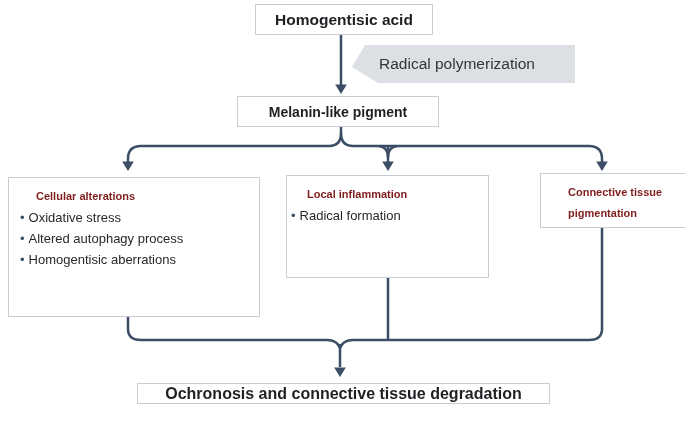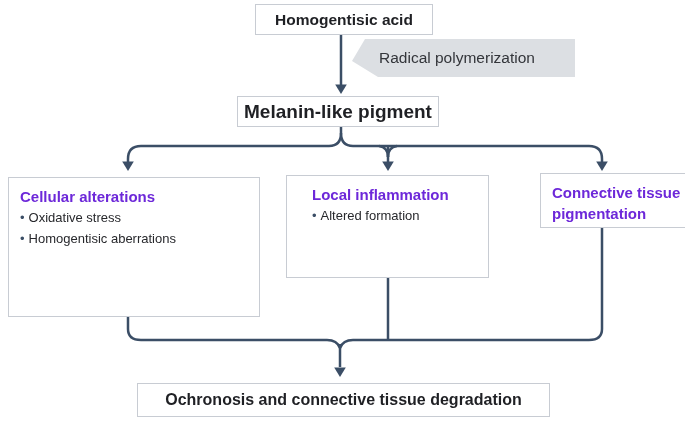--- a/index.html
+++ b/index.html
@@ -29,43 +29,44 @@
     z-index: 1;
   }
   .box.centered {
     display: flex;
     align-items: center;
     justify-content: center;
     font-weight: bold;
     text-align: left;
   }
   .box-top        { left: 255px; top: 4px;   width: 178px; height: 31px; font-size: 15.5px; }
-  .box-pigment    { left: 237px; top: 96px;  width: 202px; height: 31px; font-size: 19px; }
-  .box-outcome    { left: 137px; top: 383px; width: 413px; height: 34px; font-size: 16px; }
+  .box-pigment    { left: 237px; top: 96px;  width: 202px; height: 31px; font-size: 14px; }
+  .box-outcome    { left: 137px; top: 383px; width: 413px; height: 21px; font-size: 16px; }
   .box-cellular   { left: 8px;   top: 177px; width: 252px; height: 140px; padding: 8px 11px; }
-  .box-inflammation { left: 286px; top: 175px; width: 203px; height: 103px; padding: 8px 25px; }
+  .box-inflammation { left: 286px; top: 175px; width: 203px; height: 103px; padding: 8px 4px; }
   .box-connective { left: 540px; top: 173px; width: 162px; height: 55px;  padding: 8px 11px; }
   .branch-title {
     font-weight: bold;
-    font-size: 15px;
+    font-size: 11px;
     line-height: 21px;
-    color: #6d28d9;
+    color: #7f1d1d;
+    margin-left: 16px;
   }
   .bullet-line {
     font-size: 13px;
     line-height: 21px;
     color: #27282c;
   }
   .bullet-dot {
     color: #3b4e66;
     margin-right: 4px;
   }
   .callout {
     position: absolute;
-    left: 352px; top: 39px;
+    left: 352px; top: 45px;
     width: 223px; height: 38px;
     background: #dcdfe3;
     clip-path: polygon(0 58%, 13px 0, 100% 0, 100% 100%, 26px 100%);
     display: flex;
     align-items: center;
     padding-left: 27px;
     box-sizing: border-box;
     font-size: 15.5px;
     color: #33353a;
     z-index: 1;
@@ -110,26 +111,27 @@
     <span>Radical polymerization</span>
   </div>
 
   <div class="box centered box-pigment">
     <span>Melanin-like pigment</span>
   </div>
 
   <div class="box box-cellular">
     <div class="branch-title">Cellular alterations</div>
     <div class="bullet-line"><span class="bullet-dot">•</span><span>Oxidative stress</span></div>
+    <div class="bullet-line"><span class="bullet-dot">•</span><span>Altered autophagy process</span></div>
     <div class="bullet-line"><span class="bullet-dot">•</span><span>Homogentisic aberrations</span></div>
   </div>
 
   <div class="box box-inflammation">
     <div class="branch-title">Local inflammation</div>
-    <div class="bullet-line"><span class="bullet-dot">•</span><span>Altered formation</span></div>
+    <div class="bullet-line"><span class="bullet-dot">•</span><span>Radical formation</span></div>
   </div>
 
   <div class="box box-connective">
     <div class="branch-title">Connective tissue pigmentation</div>
   </div>
 
   <div class="box centered box-outcome">
     <span>Ochronosis and connective tissue degradation</span>
   </div>
 

